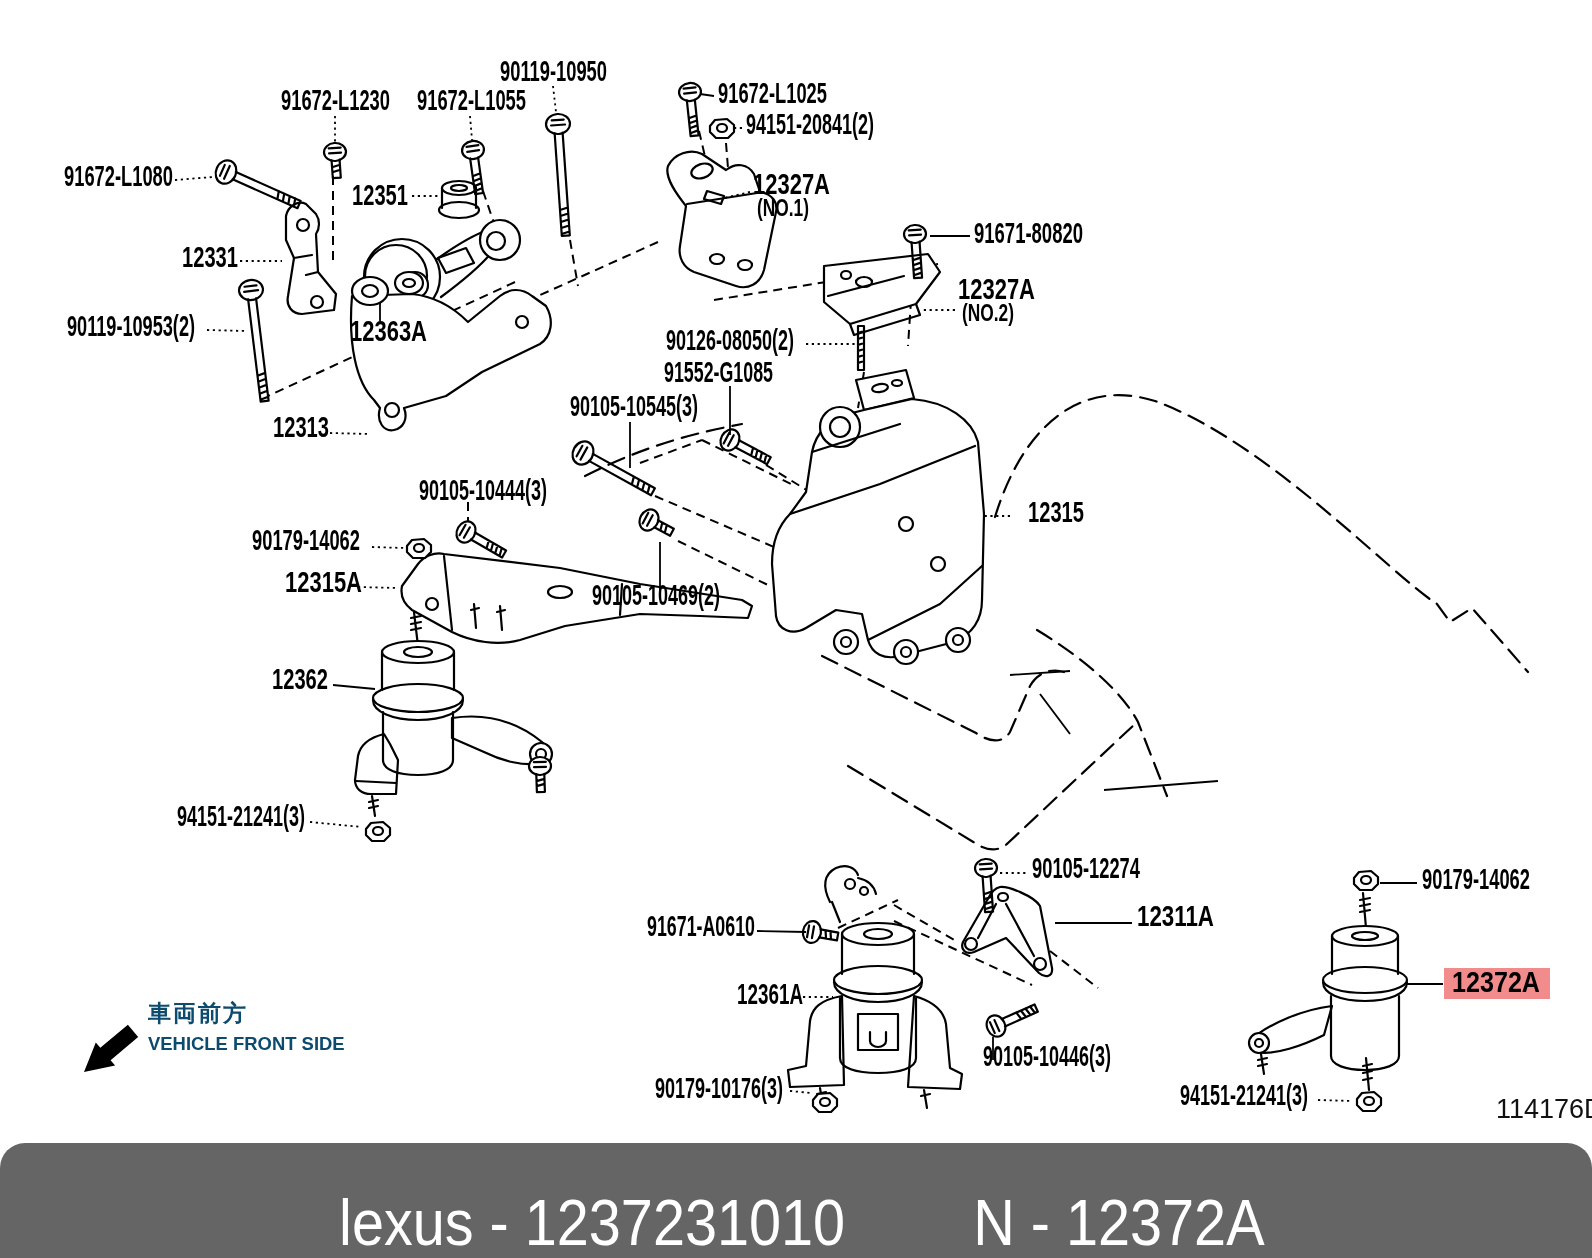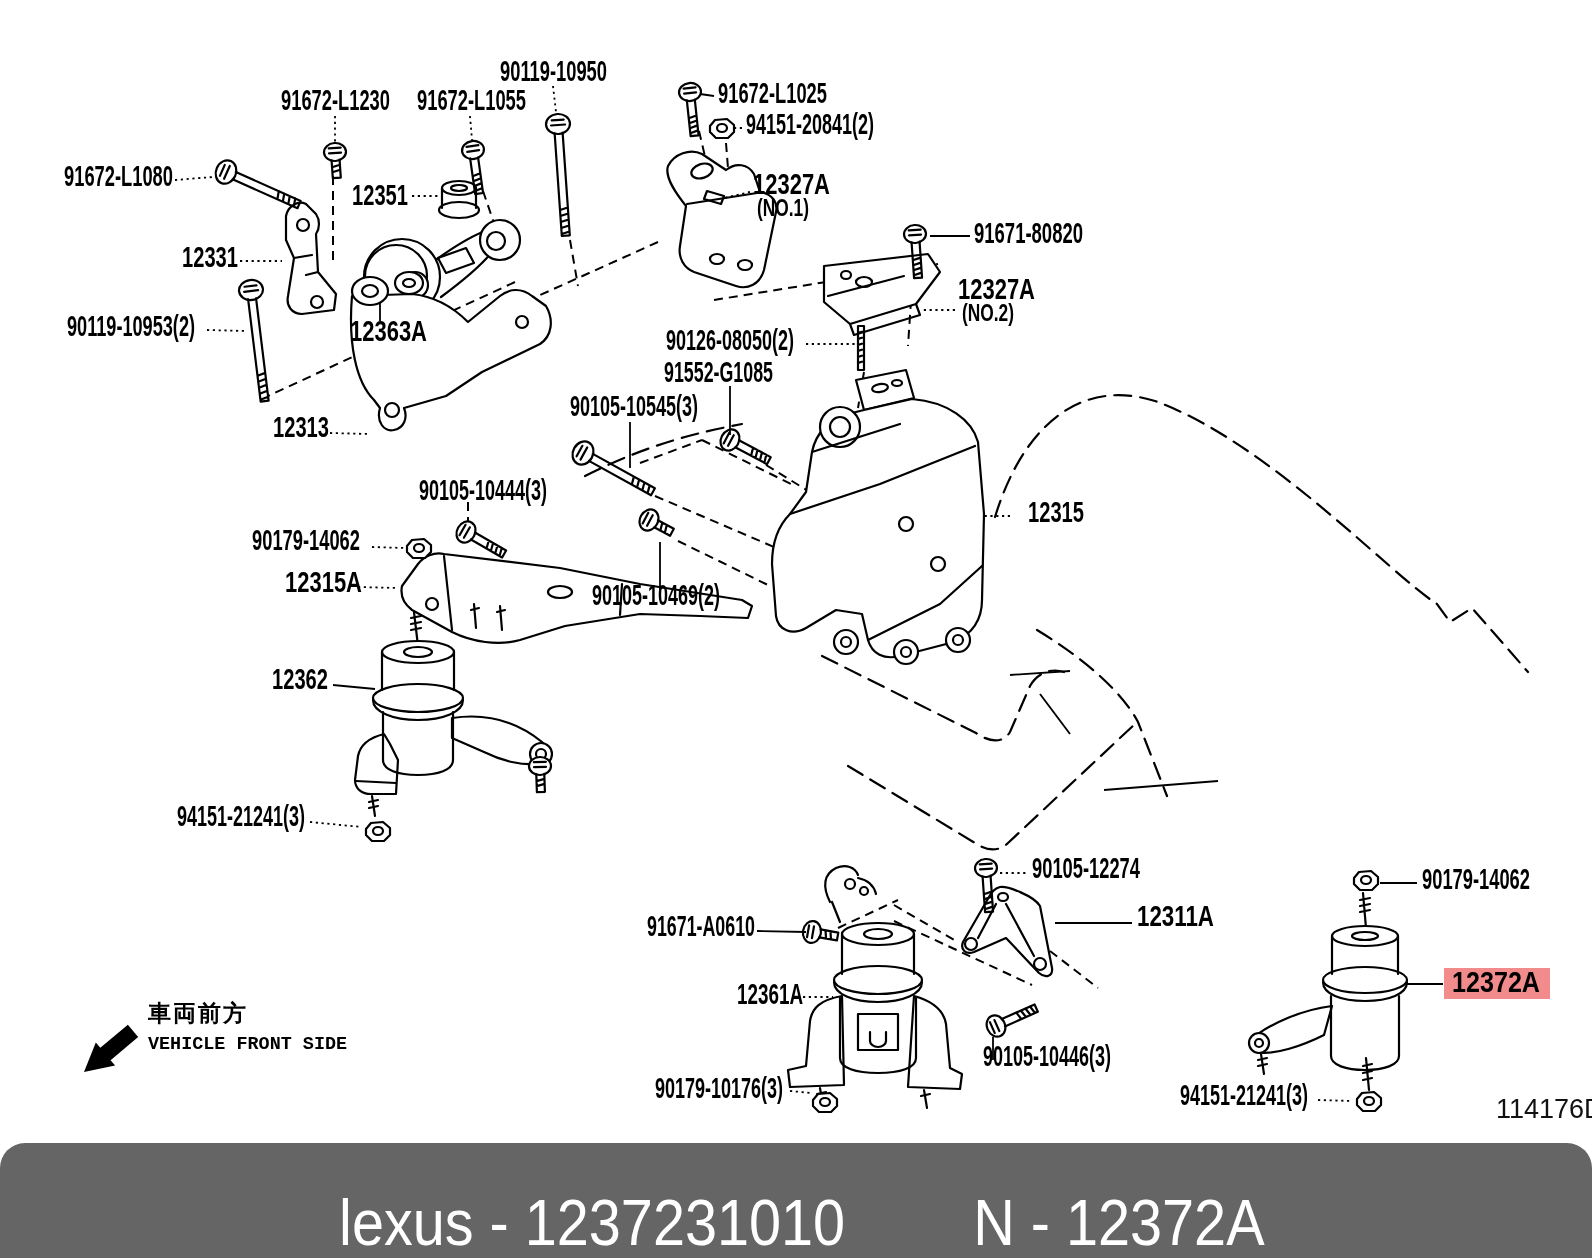--- a/index.html
+++ b/index.html
@@ -6,21 +6,21 @@
   .stage{position:relative;width:1592px;height:1258px;background:#fff;overflow:hidden;
          font-family:"Liberation Sans",sans-serif;margin-top:44px;}
   svg{position:absolute;left:0;top:0;}
   svg text{font-family:"Liberation Sans",sans-serif;font-weight:bold;fill:#000;}
   .p   {stroke:#000;stroke-width:2.2;fill:none;stroke-linejoin:round;stroke-linecap:round;}
   .pw  {stroke:#000;stroke-width:2.2;fill:#fff;stroke-linejoin:round;stroke-linecap:round;}
   .ld  {stroke:#000;stroke-width:1.8;stroke-dasharray:2.2 3.6;fill:none;}
   .sld {stroke:#000;stroke-width:1.8;fill:none;}
   .dash{stroke:#000;stroke-width:2;stroke-dasharray:9 6;fill:none;}
   .edash{stroke:#000;stroke-width:2.2;stroke-dasharray:17 9;fill:none;stroke-linecap:round;}
-  .front-note{position:absolute;left:148px;top:954px;color:#000000;font-family:Liberation Mono, monospace;}
+  .front-note{position:absolute;left:148px;top:954px;color:#0c4a6e;}
   .front-note .jp{font-size:23px;font-weight:bold;letter-spacing:2px;}
   .front-note .en{font-size:19px;font-weight:bold;margin-top:4px;transform:scaleX(.97);transform-origin:left;}
   .diagram-code{position:absolute;left:1496px;top:1050px;font-size:27px;color:#111;}
   .footer{position:absolute;left:0;top:1099px;width:1592px;height:159px;
           display:flex;align-items:center;justify-content:center;gap:84px;}
   .footer span{font-size:64px;transform:scaleX(.9);white-space:nowrap;}
 </style>
 </head>
 <body>
 

